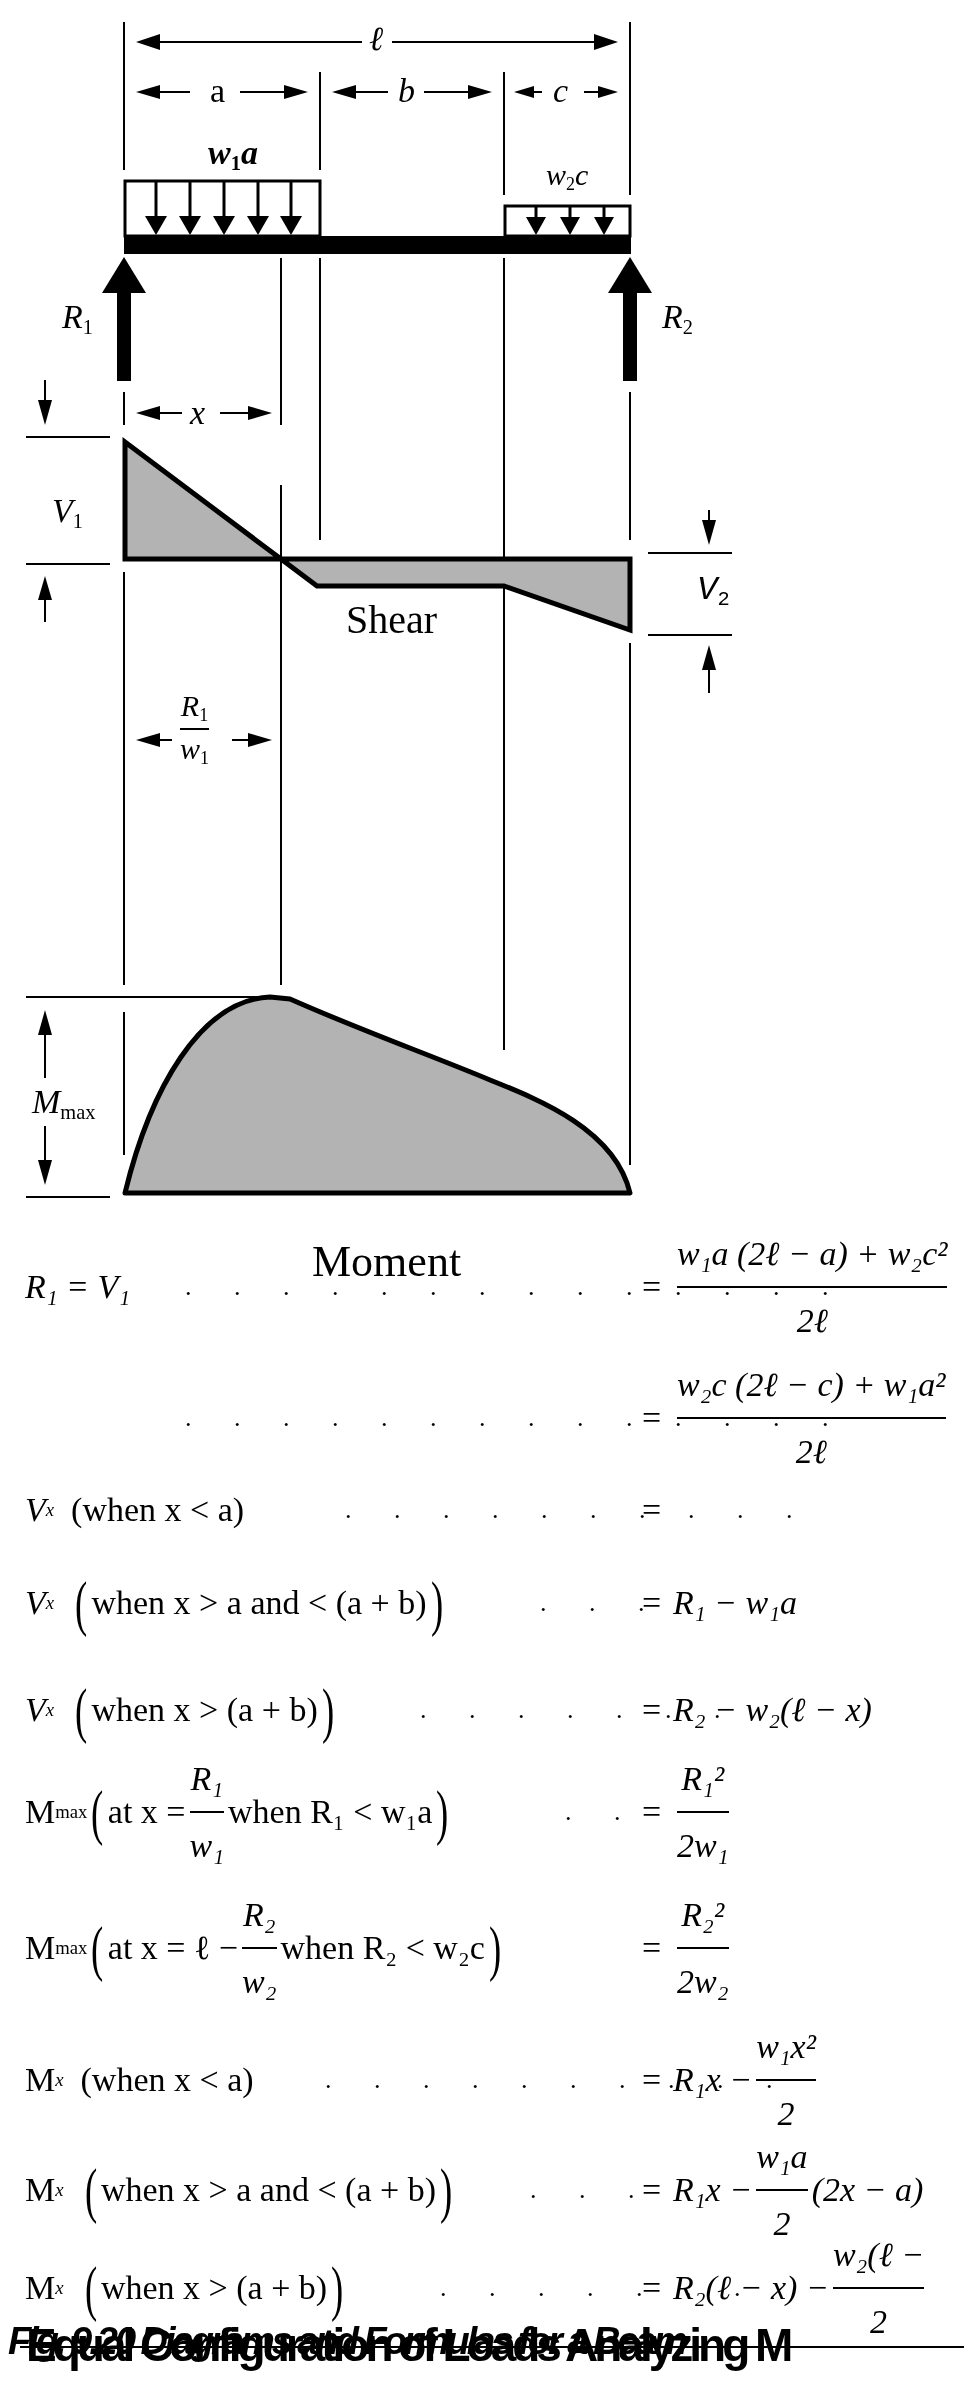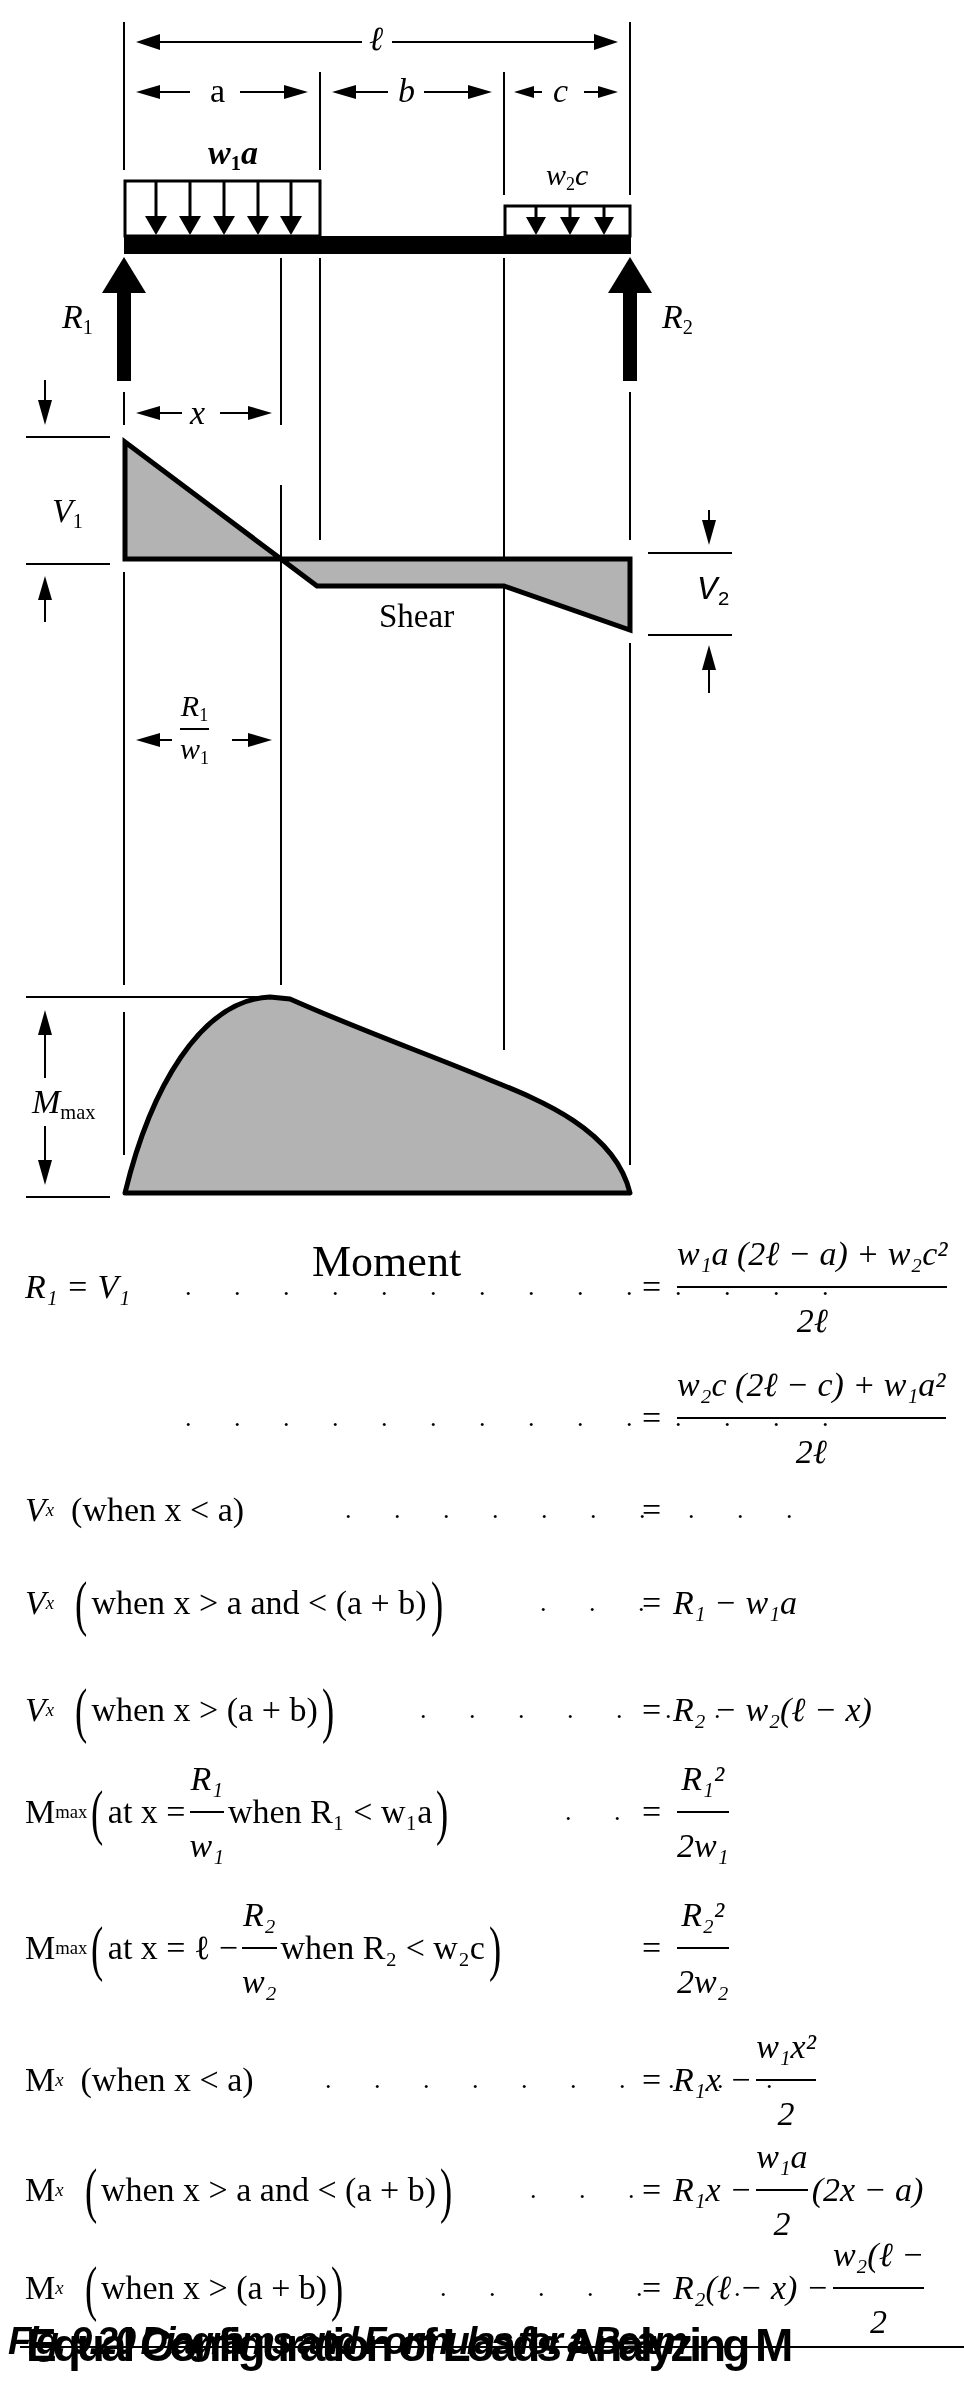--- a/index.html
+++ b/index.html
@@ -185,21 +185,21 @@
   <span class="lbl" style="left:546px;top:160px;font-size:30px;"><span>w</span><sub>2</sub><span>c</span></span>
 
   <span class="lbl" style="left:62px;top:300px;"><span>R</span><sub>1</sub></span>
   <span class="lbl" style="left:662px;top:300px;"><span>R</span><sub>2</sub></span>
 
   <span class="lbl" style="left:190px;top:396px;">x</span>
 
   <span class="lbl" style="left:52px;top:482px;margin-top:12px;"><span>V</span><sub>1</sub></span>
   <span class="lbl" style="left:697px;top:573px;font-family:Liberation Mono, monospace;"><span>V</span><sub>2</sub></span>
 
-  <span class="lbl up" style="left:346px;top:600px;font-size:33px;margin-left:33px;">Shear</span>
+  <span class="lbl up" style="left:346px;top:600px;font-size:40px;">Shear</span>
 
   <span class="frac" style="left:180px;top:690px;">
     <span><span>R</span><sub>1</sub></span>
     <span class="bar"></span>
     <span><span>w</span><sub>1</sub></span>
   </span>
 
   <span class="lbl" style="left:32px;top:1085px;"><span>M</span><sub>max</sub></span>
 
   <span class="lbl up" style="left:312px;top:1240px;font-size:44px;">Moment</span>

